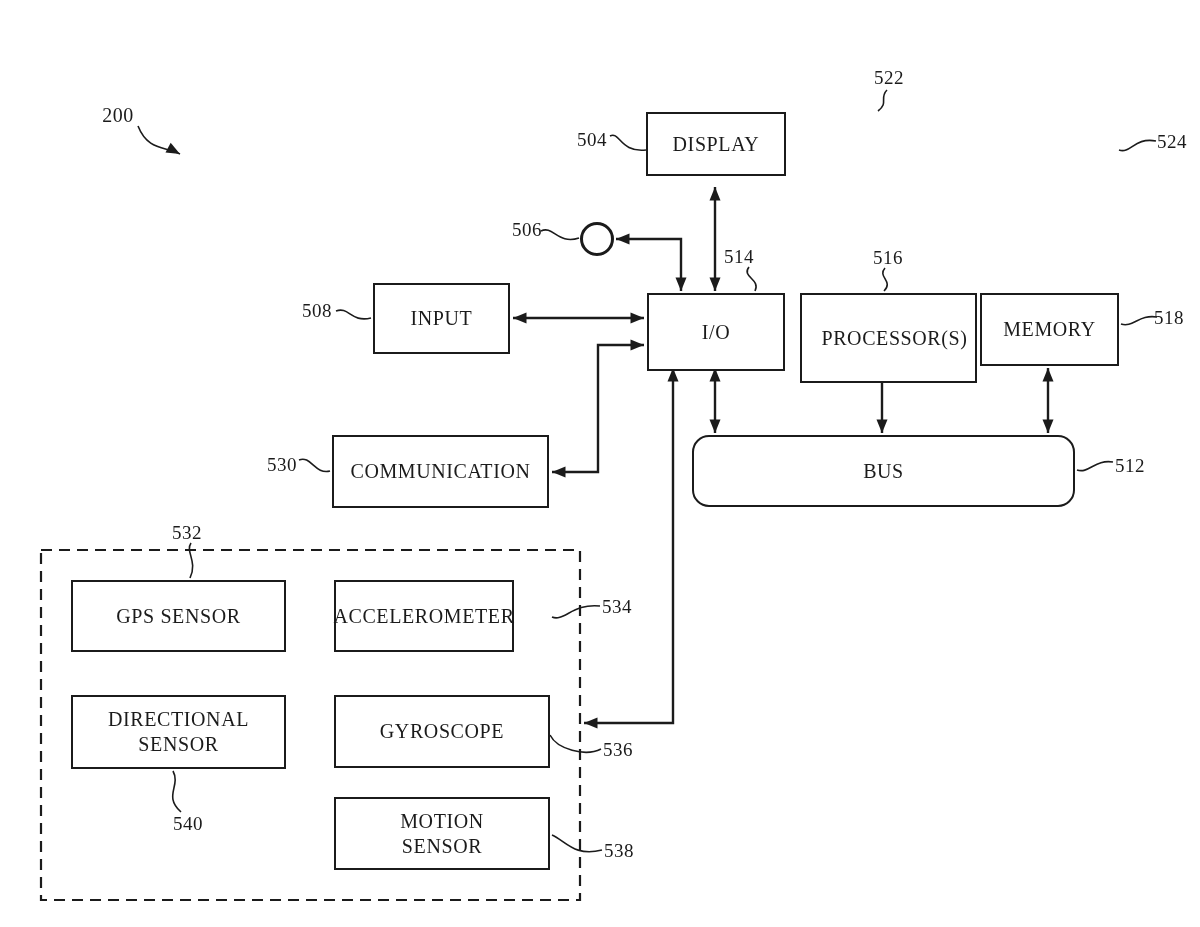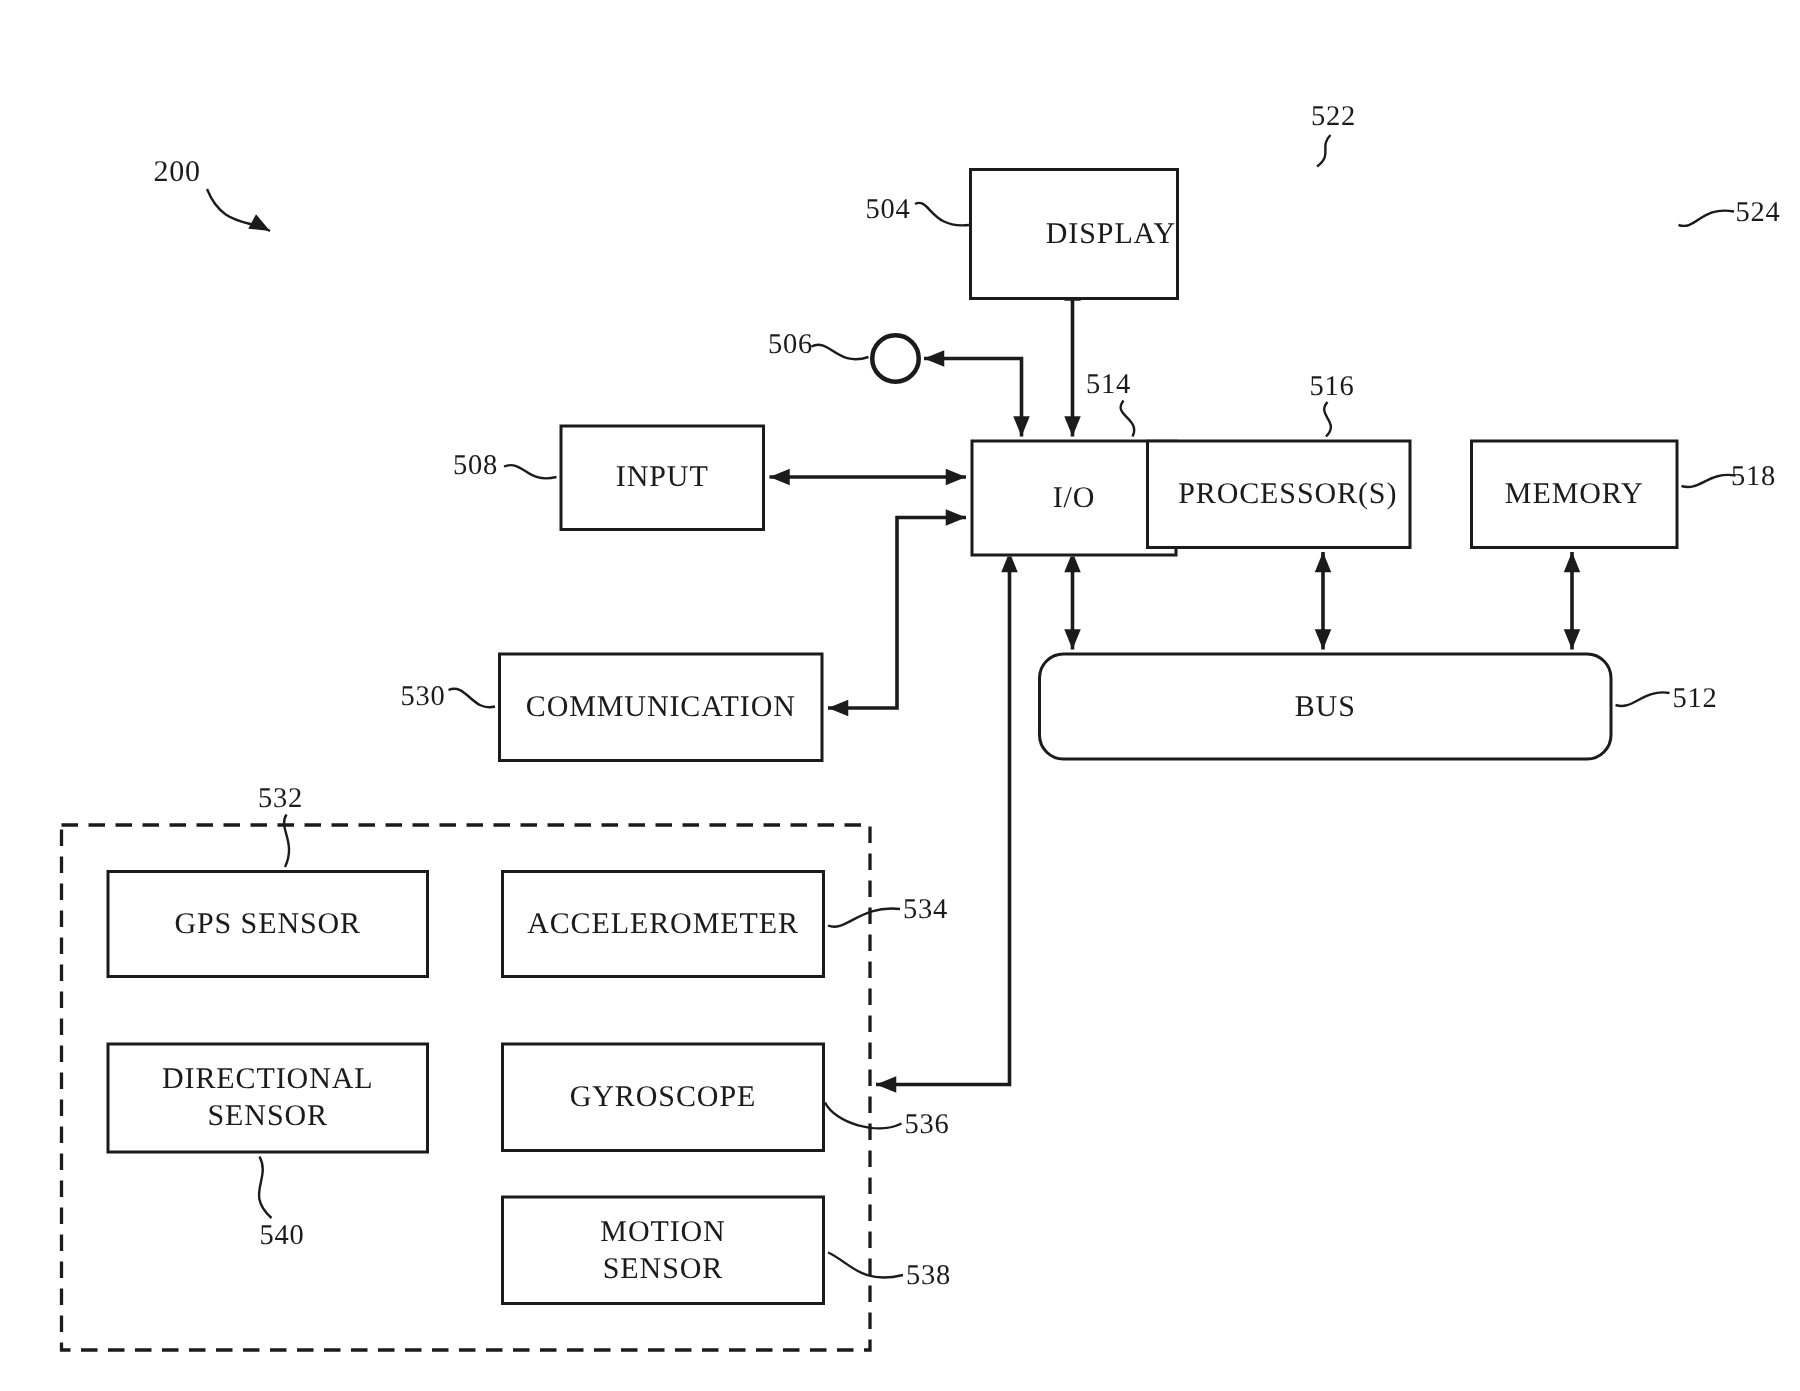--- a/index.html
+++ b/index.html
@@ -84,46 +84,46 @@
     <path class="leader" d="M1121,324 C1133,328 1139,314 1157,317"></path>
     <path class="leader" d="M1077,470 C1089,474 1095,459 1113,462"></path>
     <path class="leader" d="M299,460 C311,455 315,475 330,471"></path>
     <path class="leader" d="M191,543 C185,552 198,561 190,578"></path>
     <path class="leader" d="M552,617 C564,622 573,603 600,606"></path>
     <path class="leader" d="M550,735 C557,749 585,757 601,749"></path>
     <path class="leader" d="M552,835 C566,841 574,857 602,850"></path>
     <path class="leader" d="M173,771 C181,786 163,796 181,812"></path>
   </svg>
 
-  <div class="box" style="left:646px;top:112px;width:140px;height:88px;justify-content:flex-end;">
+  <div class="box" style="left:646px;top:112px;width:140px;height:64px;">
     <span class="lbl">DISPLAY</span>
   </div>
   <div class="box" style="left:373px;top:283px;width:137px;height:71px;">
     <span class="lbl">INPUT</span>
   </div>
   <div class="box" style="left:647px;top:293px;width:138px;height:78px;">
     <span class="lbl">I/O</span>
   </div>
-  <div class="box" style="left:764px;top:293px;width:177px;height:73px;padding-left:12px;">
+  <div class="box" style="left:800px;top:293px;width:177px;height:90px;padding-left:12px;">
     <span class="lbl">PROCESSOR(S)</span>
   </div>
   <div class="box" style="left:980px;top:293px;width:139px;height:73px;">
     <span class="lbl">MEMORY</span>
   </div>
   <div class="box" style="left:332px;top:435px;width:217px;height:73px;">
     <span class="lbl">COMMUNICATION</span>
   </div>
   <div class="box" style="left:692px;top:435px;width:383px;height:72px;border-radius:17px;">
     <span class="lbl">BUS</span>
   </div>
 
   <div class="box" style="left:71px;top:580px;width:215px;height:72px;">
     <span class="lbl">GPS SENSOR</span>
   </div>
-  <div class="box" style="left:334px;top:580px;width:216px;height:72px;">
+  <div class="box" style="left:334px;top:580px;width:180px;height:72px;">
     <span class="lbl">ACCELEROMETER</span>
   </div>
   <div class="box" style="left:71px;top:695px;width:215px;height:74px;">
     <span class="lbl narrow-170">DIRECTIONAL SENSOR</span>
   </div>
   <div class="box" style="left:334px;top:695px;width:216px;height:73px;">
     <span class="lbl">GYROSCOPE</span>
   </div>
   <div class="box" style="left:334px;top:797px;width:216px;height:73px;">
     <span class="lbl narrow-110">MOTION SENSOR</span>

